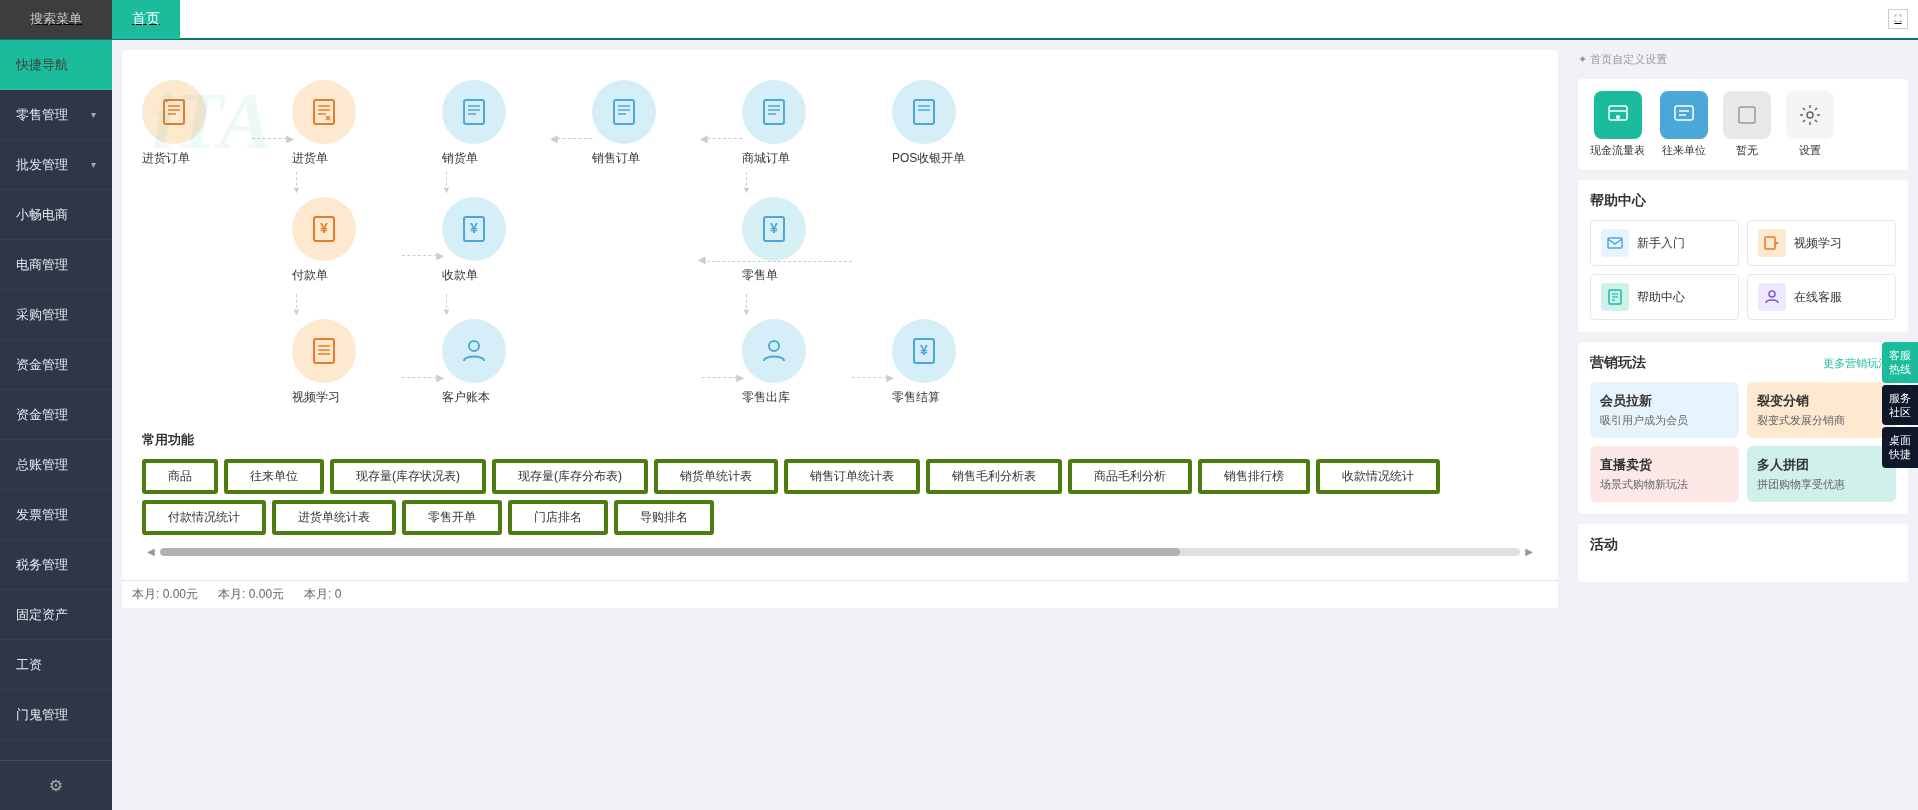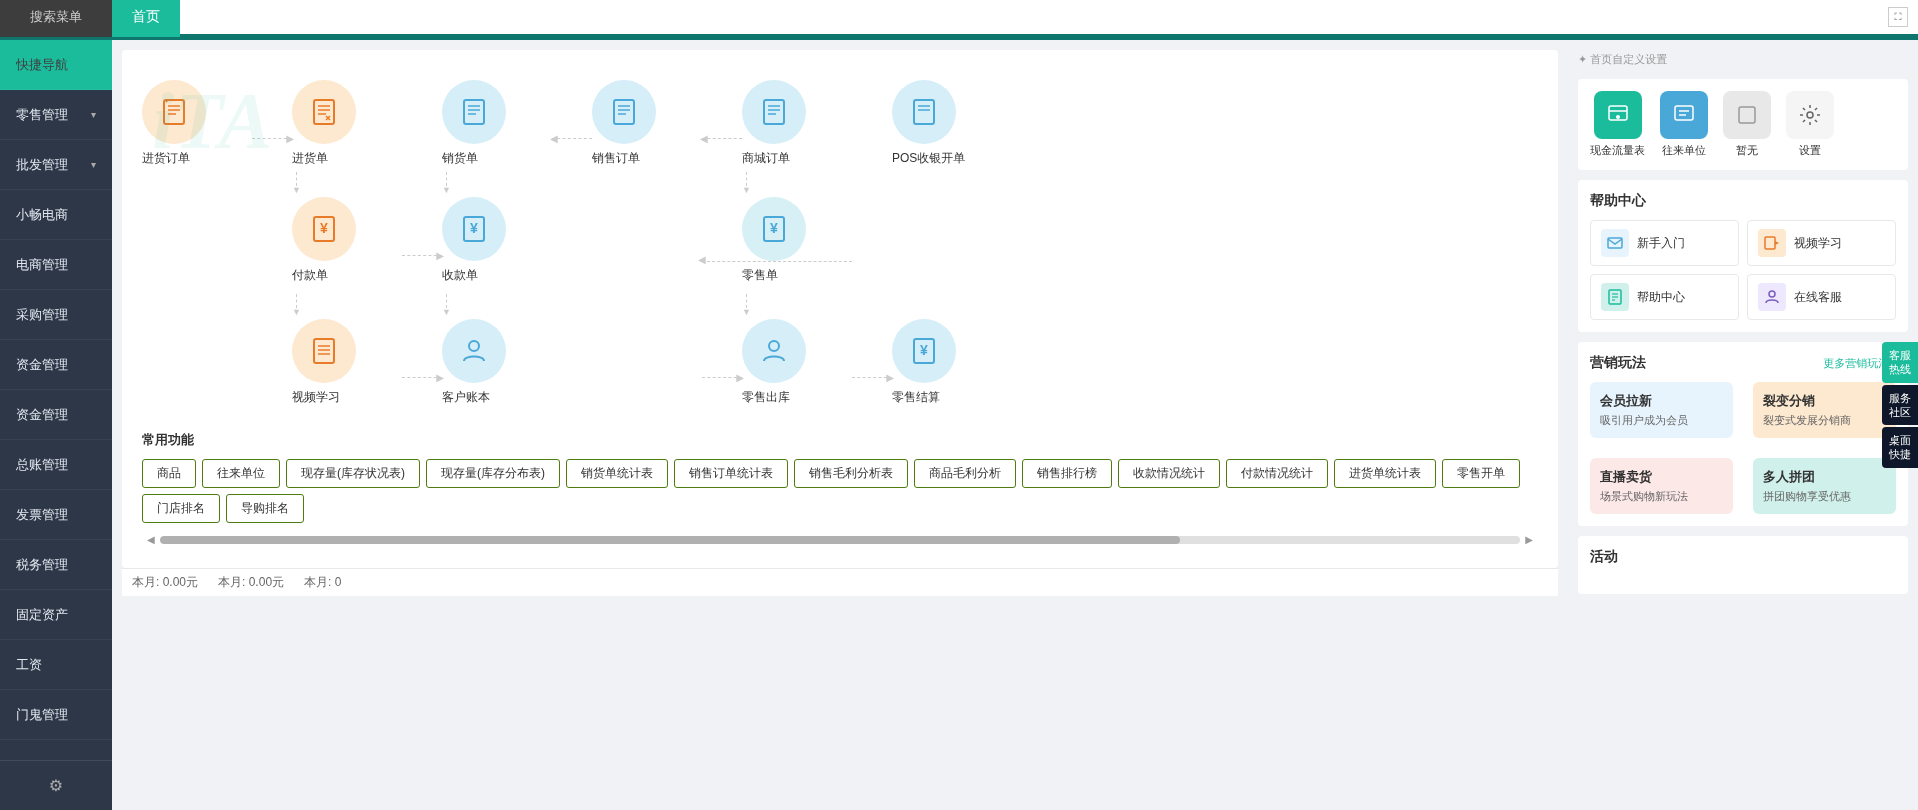--- a/index.html
+++ b/index.html
@@ -1,19 +1,19 @@
 <!DOCTYPE html>
 <html><head>
   <meta charset="utf-8">
   <style>
     * { box-sizing: border-box; margin: 0; padding: 0; }
     body { font-family: 'Microsoft YaHei', Arial, sans-serif; font-size: 13px; background: #f0f2f5; display: flex; flex-direction: column; height: 810px; overflow: hidden; }
     
     
-    .top-bar { height: 40px; display: flex; align-items: center; background: #fff; border-bottom: 6px solid #0f766e; flex-shrink: 0; }
+    .top-bar { height: 40px; display: flex; align-items: center; background: #fff; border-bottom: 2px solid #0f766e; flex-shrink: 0; text-decoration: underline; }
     .search-area { width: 112px; height: 40px; background: #3d3d3d; display: flex; align-items: center; justify-content: center; color: #ccc; font-size: 13px; cursor: pointer; flex-shrink: 0; }
     .tab-home { height: 40px; padding: 0 20px; background: #1abc9c; color: #fff; display: flex; align-items: center; font-size: 14px; cursor: pointer; flex-shrink: 0; }
     .top-right { margin-left: auto; padding-right: 10px; display: flex; align-items: center; }
     .expand-icon { width: 20px; height: 20px; display: flex; align-items: center; justify-content: center; cursor: pointer; color: #666; border: 1px solid #ccc; font-size: 10px; }
 
     
     .main-layout { display: flex; flex: 1; overflow: hidden; }
     
     
     .sidebar { width: 112px; background: #2d3748; flex-shrink: 0; display: flex; flex-direction: column; overflow-y: auto; }
@@ -27,21 +27,21 @@
     
     
     .flow-card { background: #fff; border-radius: 4px; padding: 20px; flex-shrink: 0; overflow: hidden; }
     .circle-icon { width: 64px; height: 64px; border-radius: 50%; display: flex; align-items: center; justify-content: center; font-size: 24px; margin-bottom: 6px; }
     .circle-orange { background: #fde8d0; color: #e87b2a; }
     .circle-blue { background: #d6eef8; color: #4aa8d8; }
     .circle-teal { background: #d0f0eb; color: #1abc9c; }
     .node-label { font-size: 12px; color: #333; text-align: center; }
     .section-title { font-size: 13px; color: #333; font-weight: bold; margin-bottom: 10px; }
     .func-buttons { display: flex; flex-wrap: wrap; gap: 6px; }
-    .func-btn { padding: 5px 14px; border: 1px solid #4d7c0f; background: #fff; border-radius: 3px; font-size: 12px; color: #333; cursor: pointer; white-space: nowrap; }
+    .func-btn { padding: 5px 22px; border: 4px solid #4d7c0f; background: #fff; border-radius: 3px; font-size: 12px; color: #333; cursor: pointer; white-space: nowrap; }
     
     
     .right-panel { width: 350px; flex-shrink: 0; overflow-y: auto; padding: 10px; display: flex; flex-direction: column; gap: 10px; }
     
     
     .quick-access { background: #fff; border-radius: 4px; padding: 12px; }
     .quick-icons { display: flex; gap: 15px; }
     .quick-icon-item { display: flex; flex-direction: column; align-items: center; gap: 4px; cursor: pointer; }
     .quick-icon-box { width: 48px; height: 48px; border-radius: 8px; display: flex; align-items: center; justify-content: center; font-size: 20px; }
     .qi-teal { background: #1abc9c; color: #fff; }
@@ -61,21 +61,21 @@
     .hi-orange { background: #fde8d0; color: #e87b2a; }
     .hi-green { background: #d0f0eb; color: #1abc9c; }
     .hi-purple { background: #ede8fd; color: #7c5cbf; }
     .help-label { font-size: 12px; color: #333; }
     
     
     .marketing-section { background: #fff; border-radius: 4px; padding: 12px; }
     .marketing-header { display: flex; justify-content: space-between; align-items: center; margin-bottom: 10px; }
     .marketing-title { font-size: 14px; font-weight: bold; color: #333; }
     .more-link { font-size: 11px; color: #1abc9c; cursor: pointer; }
-    .marketing-grid { display: grid; grid-template-columns: 1fr 1fr; gap: 20px; }
+    .marketing-grid { display: grid; grid-template-columns: 1fr 1fr; gap: 8px; }
     .marketing-item { background: #f0f7ff; border-radius: 6px; padding: 10px; cursor: pointer; }
     .marketing-item-title { font-size: 13px; font-weight: bold; color: #333; margin-bottom: 3px; }
     .marketing-item-desc { font-size: 11px; color: #666; }
     .mi-blue { background: #e8f4fd; }
     .mi-orange { background: #fde8d0; }
     .mi-red { background: #fde8e8; }
     .mi-green { background: #d0f0eb; }
     
     
     .activity-section { background: #fff; border-radius: 4px; padding: 12px; }

